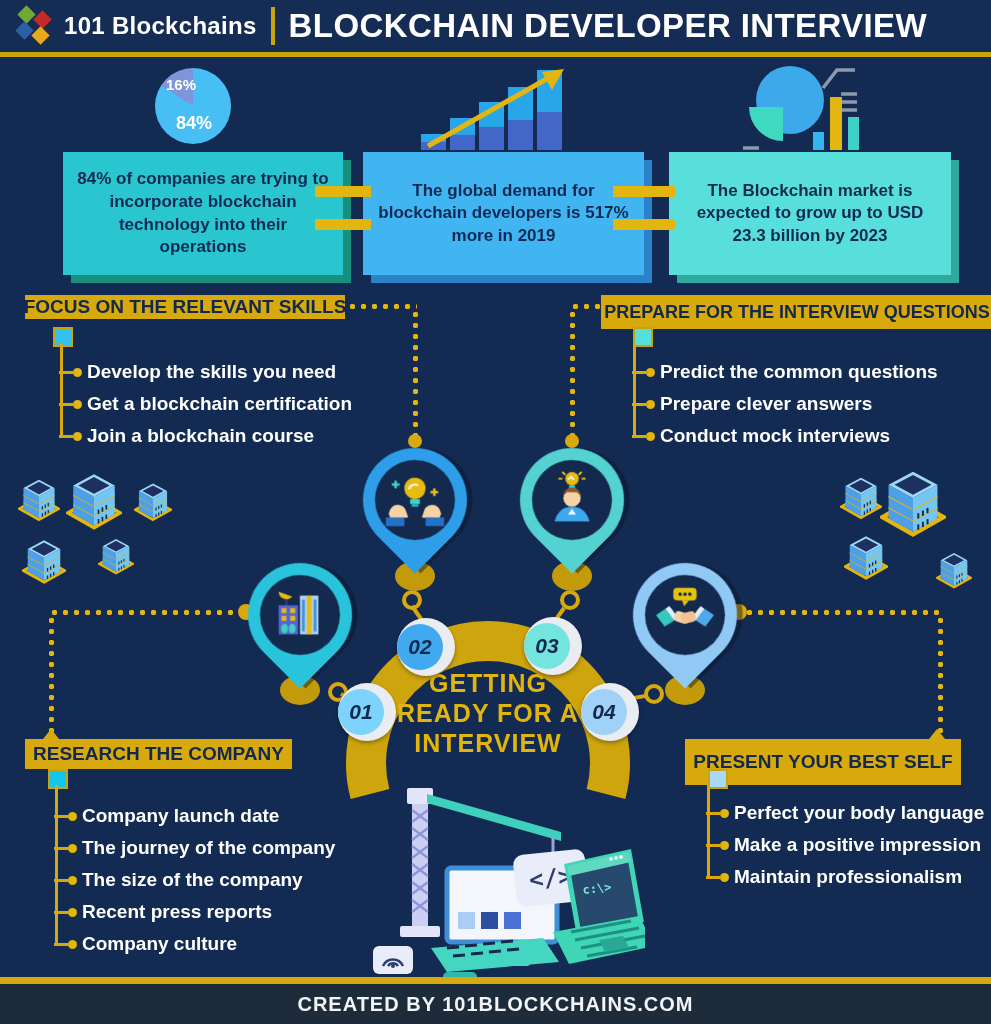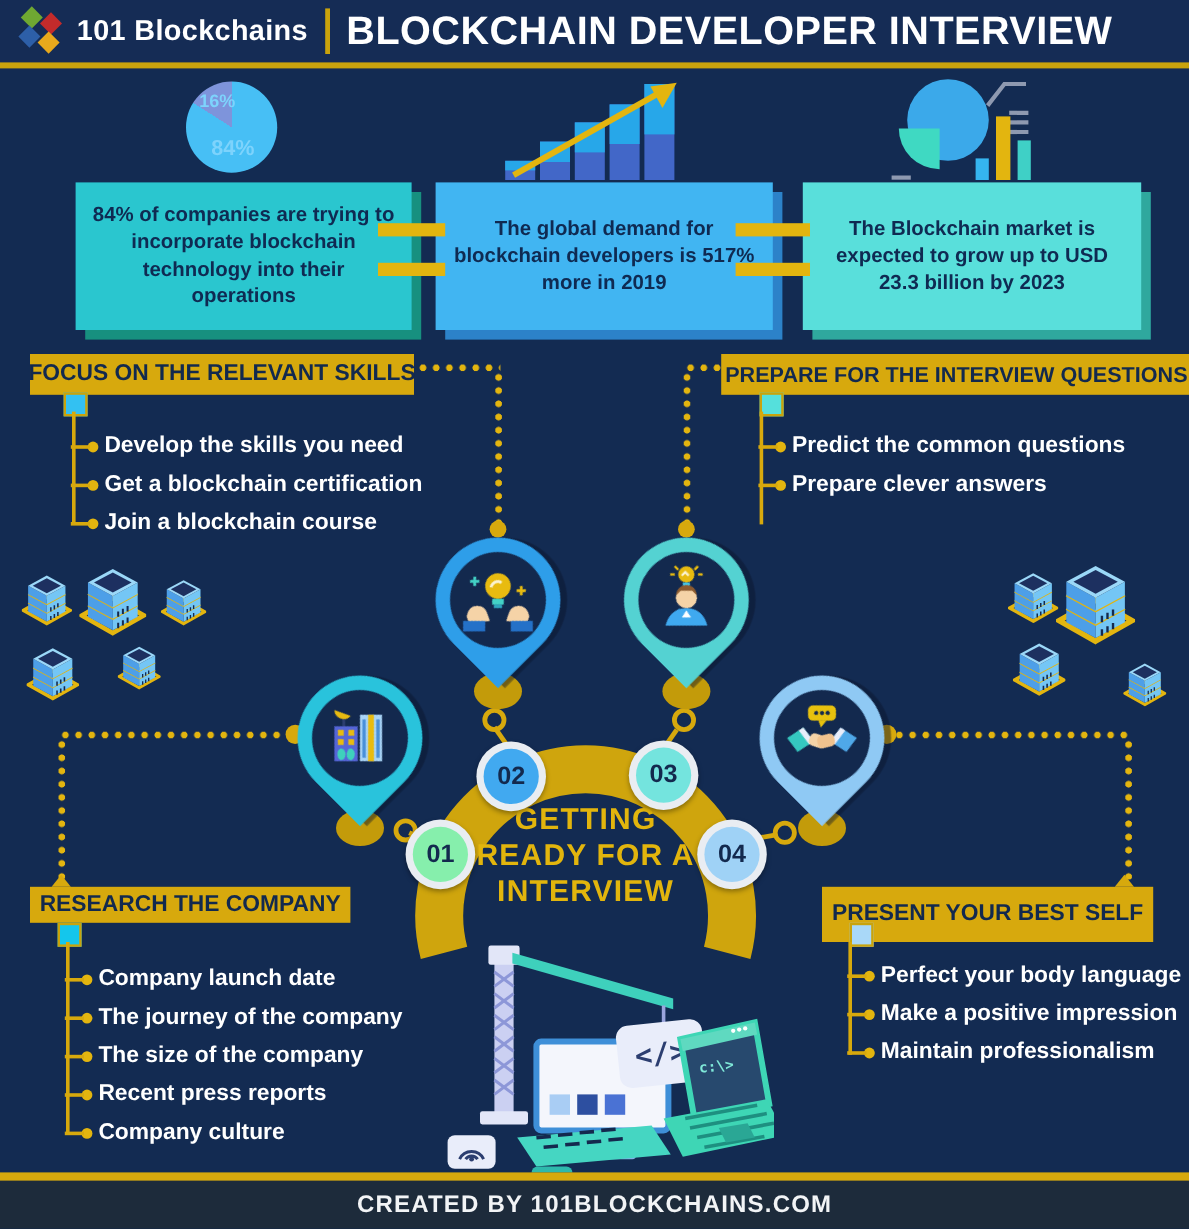--- a/index.html
+++ b/index.html
@@ -9,21 +9,21 @@
   
   #header{position:absolute;left:0;top:0;width:991px;height:52px;background:#152C55;
           border-bottom:5px solid #C9A30C;display:flex;align-items:center;}
   .brand{color:#fff;font-weight:bold;font-size:24px;margin-left:8px;letter-spacing:.3px;white-space:nowrap;}
   .hdr-divider{width:4px;height:38px;background:#C9A30C;margin:0 14px 0 14px;}
   .page-title{color:#fff;font-weight:bold;font-size:33px;letter-spacing:.4px;white-space:nowrap;}
   
   .statbox{position:absolute;color:#0F2A52;font-weight:bold;font-size:17px;line-height:1.33;
            display:flex;align-items:center;justify-content:center;text-align:center;padding:8px 14px;}
   .pie1{position:absolute;left:155px;top:68px;width:76px;height:76px;border-radius:50%;}
-  .pielabel{position:absolute;font-weight:bold;color:#7dd3fc;}
+  .pielabel{position:absolute;font-weight:bold;color:#ffffff;}
   .barchart{position:absolute;left:421px;top:68px;width:146px;height:82px;display:flex;align-items:flex-end;gap:4px;}
   .bar{width:25px;position:relative;background:#4267C8;}
   .bar .bar-top{position:absolute;top:0;left:0;width:100%;height:52%;background:#27A7E9;}
   
   .conn{position:absolute;height:11px;background:#E3B50F;}
   
   .dots-h{position:absolute;height:7px;background-image:radial-gradient(circle,#E3B50F 2.6px,transparent 3px);
           background-size:11px 7px;background-repeat:repeat-x;background-position:left center;}
   .dots-v{position:absolute;width:7px;background-image:radial-gradient(circle,#E3B50F 2.6px,transparent 3px);
           background-size:7px 11px;background-repeat:repeat-y;background-position:center top;}
@@ -44,21 +44,21 @@
               background:#D7A90D;}
   
   .pinbase{position:absolute;width:40px;height:30px;border-radius:50%;background:#C39B0A;}
   .pin{position:absolute;width:104px;height:104px;border-radius:50% 50% 50% 0;
        transform:rotate(-45deg);filter:drop-shadow(4px 4px 0 rgba(8,18,40,.45));}
   .pin .hole{position:absolute;inset:12px;border-radius:50%;background:#13294E;
              display:flex;align-items:center;justify-content:center;}
   .pin .icon{transform:rotate(45deg);width:62px;height:62px;}
   
   .badge{position:absolute;width:58px;height:58px;border-radius:50%;background:#E9EDF2;
-         display:flex;align-items:center;justify-content:center;box-shadow:0 2px 4px rgba(0,0,0,.35);}
+         display:flex;align-items:center;justify-content:flex-start;box-shadow:0 2px 4px rgba(0,0,0,.35);font-style:italic;}
   .badge .in{width:46px;height:46px;border-radius:50%;display:flex;align-items:center;justify-content:center;
              font-weight:bold;font-size:21px;color:#13294E;}
   .keyring{position:absolute;width:12px;height:12px;border:4px solid #D7A90D;border-radius:50%;}
   .keyline{position:absolute;height:4px;background:#D7A90D;transform-origin:left center;}
   
   .center-title{position:absolute;left:378px;top:668px;width:220px;text-align:center;
                 color:#E2B50D;font-weight:bold;font-size:25px;line-height:30px;letter-spacing:1px;}
   
   .footer-gold{position:absolute;left:0;top:977px;width:991px;height:7px;background:#D7A90D;}
   .footer{position:absolute;left:0;top:984px;width:991px;height:40px;background:#1D2B3B;
@@ -157,39 +157,40 @@
 
 <div class="statbox" style="left:669px;top:152px;width:254px;height:107px;background:#59DFDB;box-shadow:8px 8px 0 #2FA89E;text-align:center;">
     <span>The Blockchain market is expected to grow up to USD 23.3 billion by 2023</span>
   </div>
 
 <div class="conn" style="left:315px;top:186px;width:56px;"></div>
 <div class="conn" style="left:315px;top:219px;width:56px;"></div>
 <div class="conn" style="left:613px;top:186px;width:62px;"></div>
 <div class="conn" style="left:613px;top:219px;width:62px;"></div>
 
-<div class="secheader" style="left:25px;top:295px;width:320px;height:34px;font-size:19px">
+<div class="secheader" style="left:25px;top:295px;width:320px;height:24px;font-size:19px">
     <span>FOCUS ON THE RELEVANT SKILLS</span>
   </div>
 <div class="sq" style="left:53px;top:327px;width:16px;height:16px;background:#33C1F2;"></div>
 <div class="vline" style="left:60px;top:343px;height:94px;"></div>
 <ul class="bullets" style="left:87px;top:356px">
   <li>Develop the skills you need</li>
   <li>Get a blockchain certification</li>
   <li>Join a blockchain course</li>
 </ul>
 
 <div class="secheader" style="left:601px;top:295px;width:392px;height:34px;font-size:18px">
     <span>PREPARE FOR THE INTERVIEW QUESTIONS</span>
   </div>
 <div class="sq" style="left:633px;top:327px;width:16px;height:16px;background:#55E0DC;"></div>
 <div class="vline" style="left:633px;top:343px;height:94px;"></div>
 <ul class="bullets" style="left:660px;top:356px">
   <li>Predict the common questions</li>
   <li>Prepare clever answers</li>
+  <li>Conduct mock interviews</li>
 </ul>
 
 <div class="dots-h" style="left:347px;top:303px;width:70px;"></div>
 <div class="dots-v" style="left:412px;top:309px;height:128px;"></div>
 <div class="dots-h" style="left:570px;top:303px;width:32px;"></div>
 <div class="dots-v" style="left:569px;top:309px;height:128px;"></div>
 <div class="golddot" style="left:408px;top:434px;width:14px;height:14px;"></div>
 <div class="golddot" style="left:565px;top:434px;width:14px;height:14px;"></div>
 
 <svg class="srv" style="left:18px;top:474px;width:42px;height:50px">
@@ -247,21 +248,21 @@
 <div class="keyring" style="left:644px;top:684px;"></div>
 <div class="keyline" style="left:628px;top:697px;width:18px;transform:rotate(-10deg);"></div>
 
 <div class="badge" style="left:397px;top:618px;">
   <div class="in" style="background:#41A9F0">02</div>
   </div>
 <div class="badge" style="left:524px;top:617px;">
   <div class="in" style="background:#74E4DE">03</div>
   </div>
 <div class="badge" style="left:338px;top:683px;">
-  <div class="in" style="background:#86efac">01</div>
+  <div class="in" style="background:#7dd3fc">01</div>
   </div>
 <div class="badge" style="left:581px;top:683px;">
   <div class="in" style="background:#9FD2F6">04</div>
   </div>
 
 <div class="pinbase" style="left:395px;top:561px;"></div>
 <div class="pin" style="left:363px;top:448px;background:#2E9EE9;">
   <div class="hole">
       <svg class="icon" viewBox="0 0 64 64">
     <path d="M8,16 h8 M12,12 v8" stroke="#43D2C6" stroke-width="2.5"></path>

